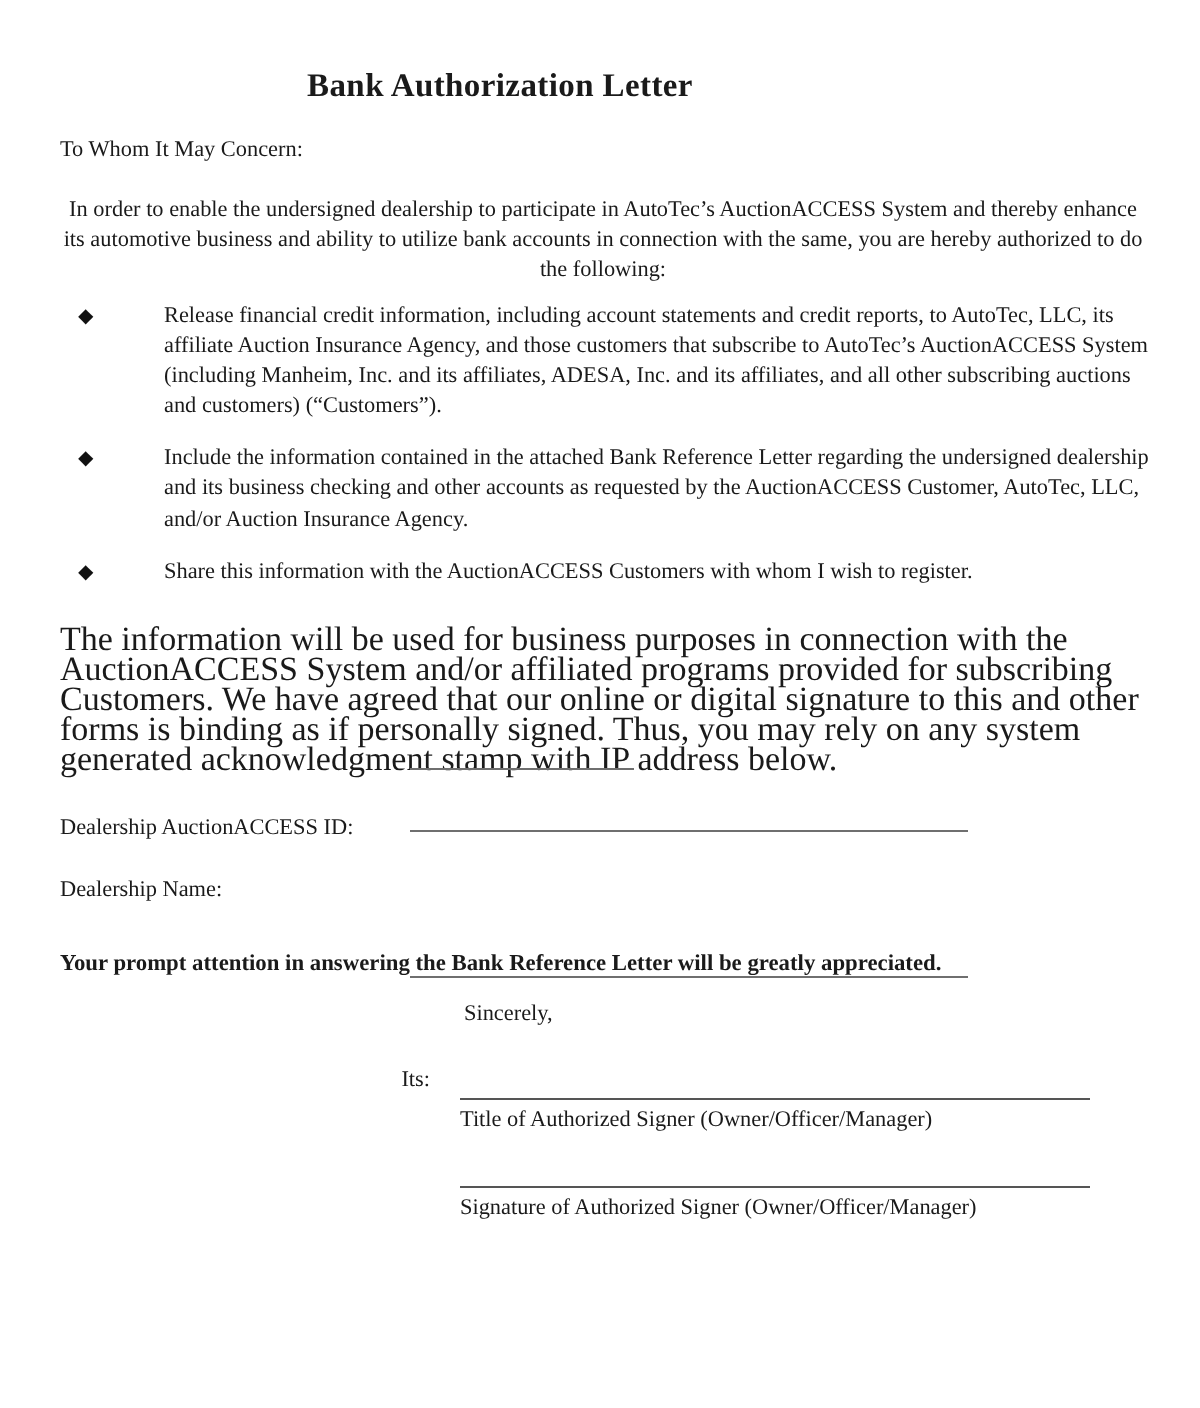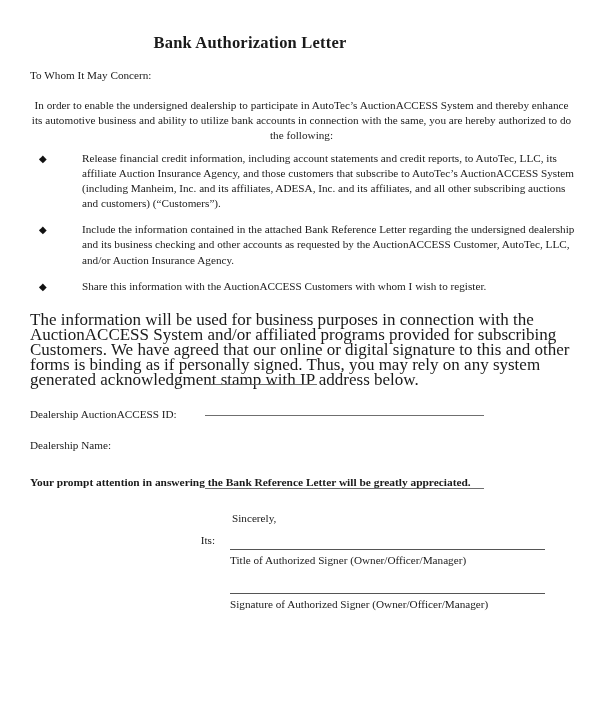--- a/index.html
+++ b/index.html
@@ -131,21 +131,21 @@
     left: 30px;
     top: 476px;
     font-size: 11.4px;
     font-weight: bold;
   }
 
   
   .sincerely {
     position: absolute;
     left: 232px;
-    top: 512px;
+    top: 501px;
     font-size: 11.2px;
   }
 
   
   .sig-block {
     position: absolute;
     left: 0;
     top: 534px;
     width: 600px;
   }

